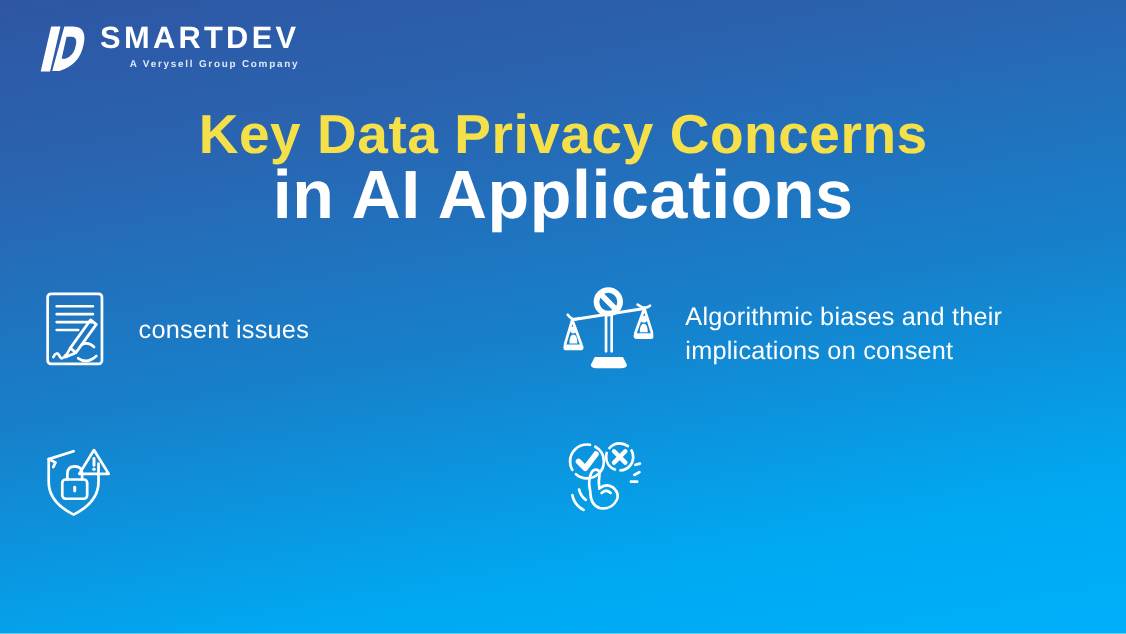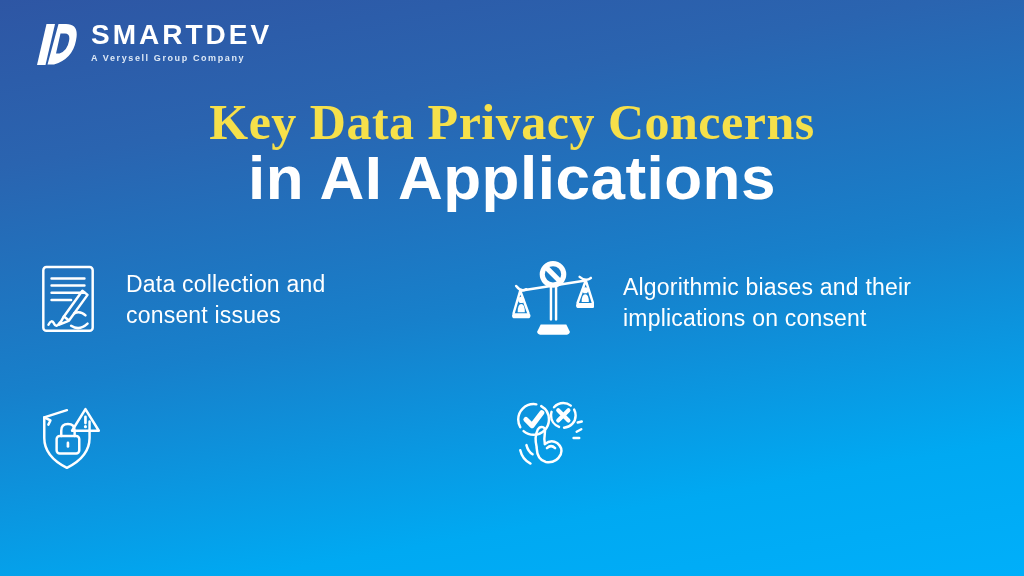--- a/index.html
+++ b/index.html
@@ -6,27 +6,27 @@
   body{width:1024px;height:576px;overflow:hidden;font-family:"Liberation Sans",sans-serif;}
 
   .slide{
     position:relative;width:1024px;height:576px;
     background:linear-gradient(170deg,#2E56A4 0%,#2A64B0 22%,#1780CB 52%,#00A9F2 82%,#00AFFA 100%);
   }
 
   
   .logo{position:absolute;left:34px;top:20px;display:flex;align-items:flex-start;gap:13px;}
   .logo-mark{width:44px;height:48px;display:block;}
-  .logo-text{display:flex;flex-direction:column;align-items:flex-start;}
+  .logo-text{display:flex;flex-direction:column;align-items:flex-end;}
   .logo-name{font-size:28px;font-weight:700;letter-spacing:3px;color:#FFFFFF;line-height:30px;}
   .logo-tagline{font-size:9px;font-weight:700;letter-spacing:1.6px;color:#DEE9F6;margin-top:3px;white-space:nowrap;}
 
   
   .title{position:absolute;top:94px;left:0;width:1024px;text-align:center;font-weight:700;line-height:56px;}
-  .title-line1{font-size:50px;color:#F6E04A;letter-spacing:0.5px;font-family:Liberation Serif, serif;}
+  .title-line1{font-size:50px;color:#F6E04A;letter-spacing:0.5px;}
   .title-line2{font-size:62px;color:#FFFFFF;letter-spacing:0.5px;}
 
   
   .item{position:absolute;display:flex;align-items:center;color:#FFFFFF;}
   .icon-box{display:flex;align-items:center;justify-content:flex-start;flex:none;}
   .item-text{font-size:23px;line-height:31.5px;letter-spacing:0.2px;font-weight:400;}
   .item-text span{display:block;white-space:nowrap;}
 
   .item-1{left:40px;top:264px;}  .item-1 .icon-box{width:86px;}
   .item-2{left:512px;top:260px;} .item-2 .icon-box{width:111px;}
@@ -65,21 +65,20 @@
         <rect x="3" y="3" width="48" height="62" rx="3"></rect>
         <path d="M11 14 H43 M11 21 H43 M11 28 H43 M11 35 H30"></path>
         <path d="M41 26 L46 30 L28 55 L23 51 Z"></path>
         <path d="M23 51 L18.5 59 L27 55.5"></path>
         <path d="M8 59 Q11 53 13.5 58 Q15.5 62.5 19 57"></path>
         <path d="M30 60 Q38 65.5 46 58"></path>
         <path d="M33 48 Q39 45 44 50"></path>
       </svg>
     </div>
     <div class="item-text">
-      <span>Data collection and</span>
       <span>consent issues</span>
     </div>
   </div>
 
   <div class="item item-2">
     <div class="icon-box">
       <svg class="icn" width="82" height="86" viewBox="0 0 80 84">
         <path d="M8 30 L72 20" stroke-width="2.6"></path>
         <path d="M4 25.5 Q8.5 31.5 14 28.5"></path>
         <path d="M66 16.5 Q72 21.5 77 17.5"></path>

